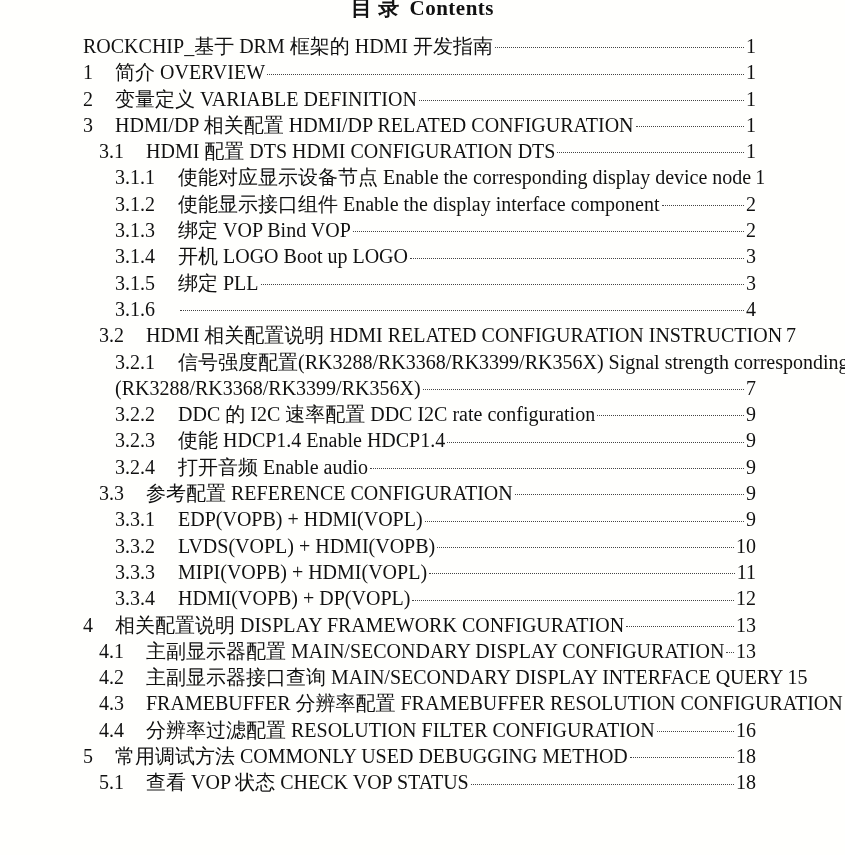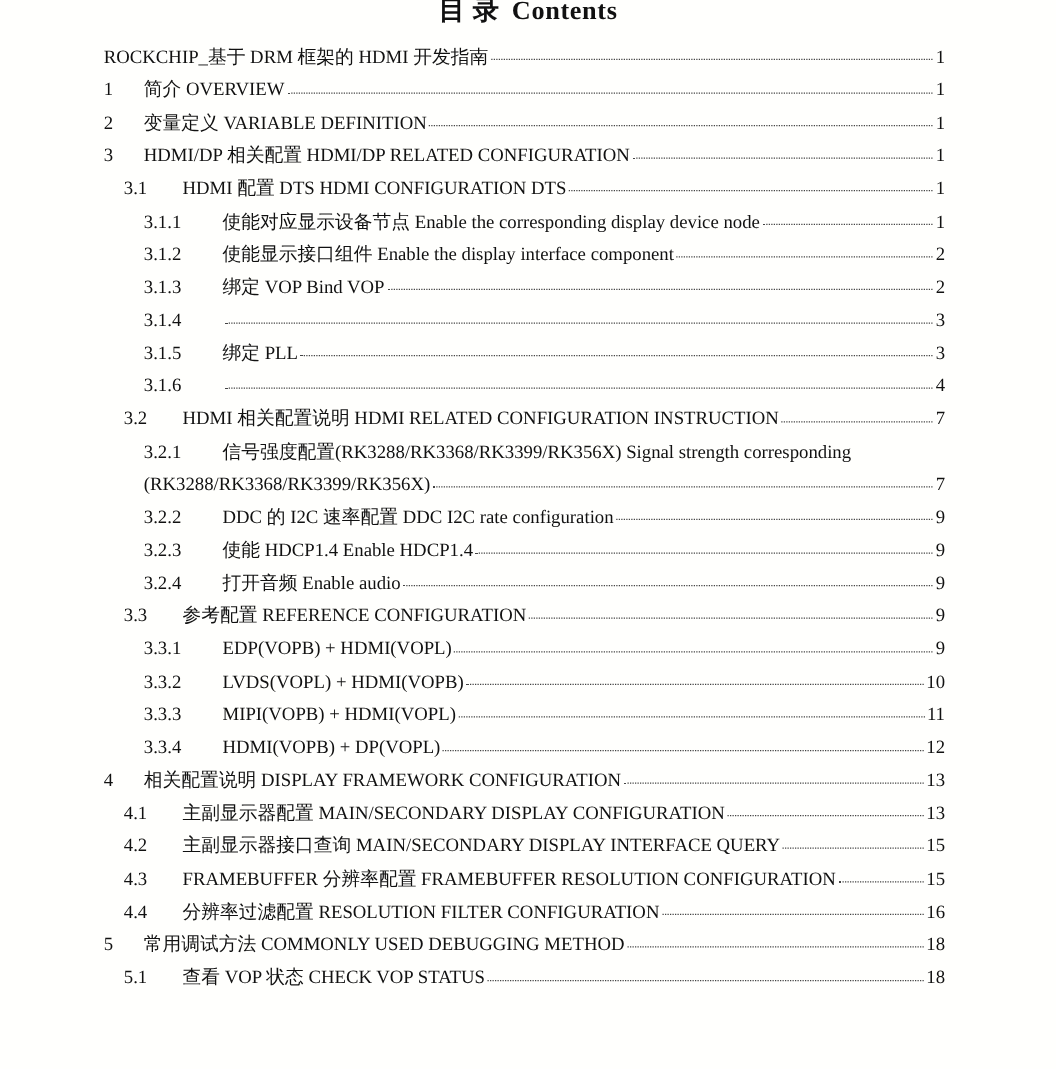--- a/index.html
+++ b/index.html
@@ -29,22 +29,22 @@
   .toc {
     position: absolute;
     top: 33px;
     left: 83px;
     width: 673px;
   }
   .row {
     position: relative;
     height: 26.3px;
     display: flex;
-    align-items: center;
-    font-size: 15px;
+    align-items: flex-start;
+    font-size: 20px;
     line-height: 26px;
     white-space: nowrap;
   }
   .row .num {
     display: inline-block;
     flex: none;
   }
   .lvl0 .num { width: 0; }
   .lvl1 { padding-left: 0; }
   .lvl1 .num { width: 32px; }
@@ -138,20 +138,21 @@
     <span class="page">2</span>
   </div>
     <div class="row lvl3">
     <span class="num">3.1.3</span>
     <span class="text">绑定 VOP Bind VOP</span>
     <span class="dots"></span>
     <span class="page">2</span>
   </div>
     <div class="row lvl3">
     <span class="num">3.1.4</span>
+    <span class="text">开机 LOGO Boot up LOGO</span>
     <span class="dots"></span>
     <span class="page">3</span>
   </div>
     <div class="row lvl3">
     <span class="num">3.1.5</span>
     <span class="text">绑定 PLL</span>
     <span class="dots"></span>
     <span class="page">3</span>
   </div>
     <div class="row lvl3">

